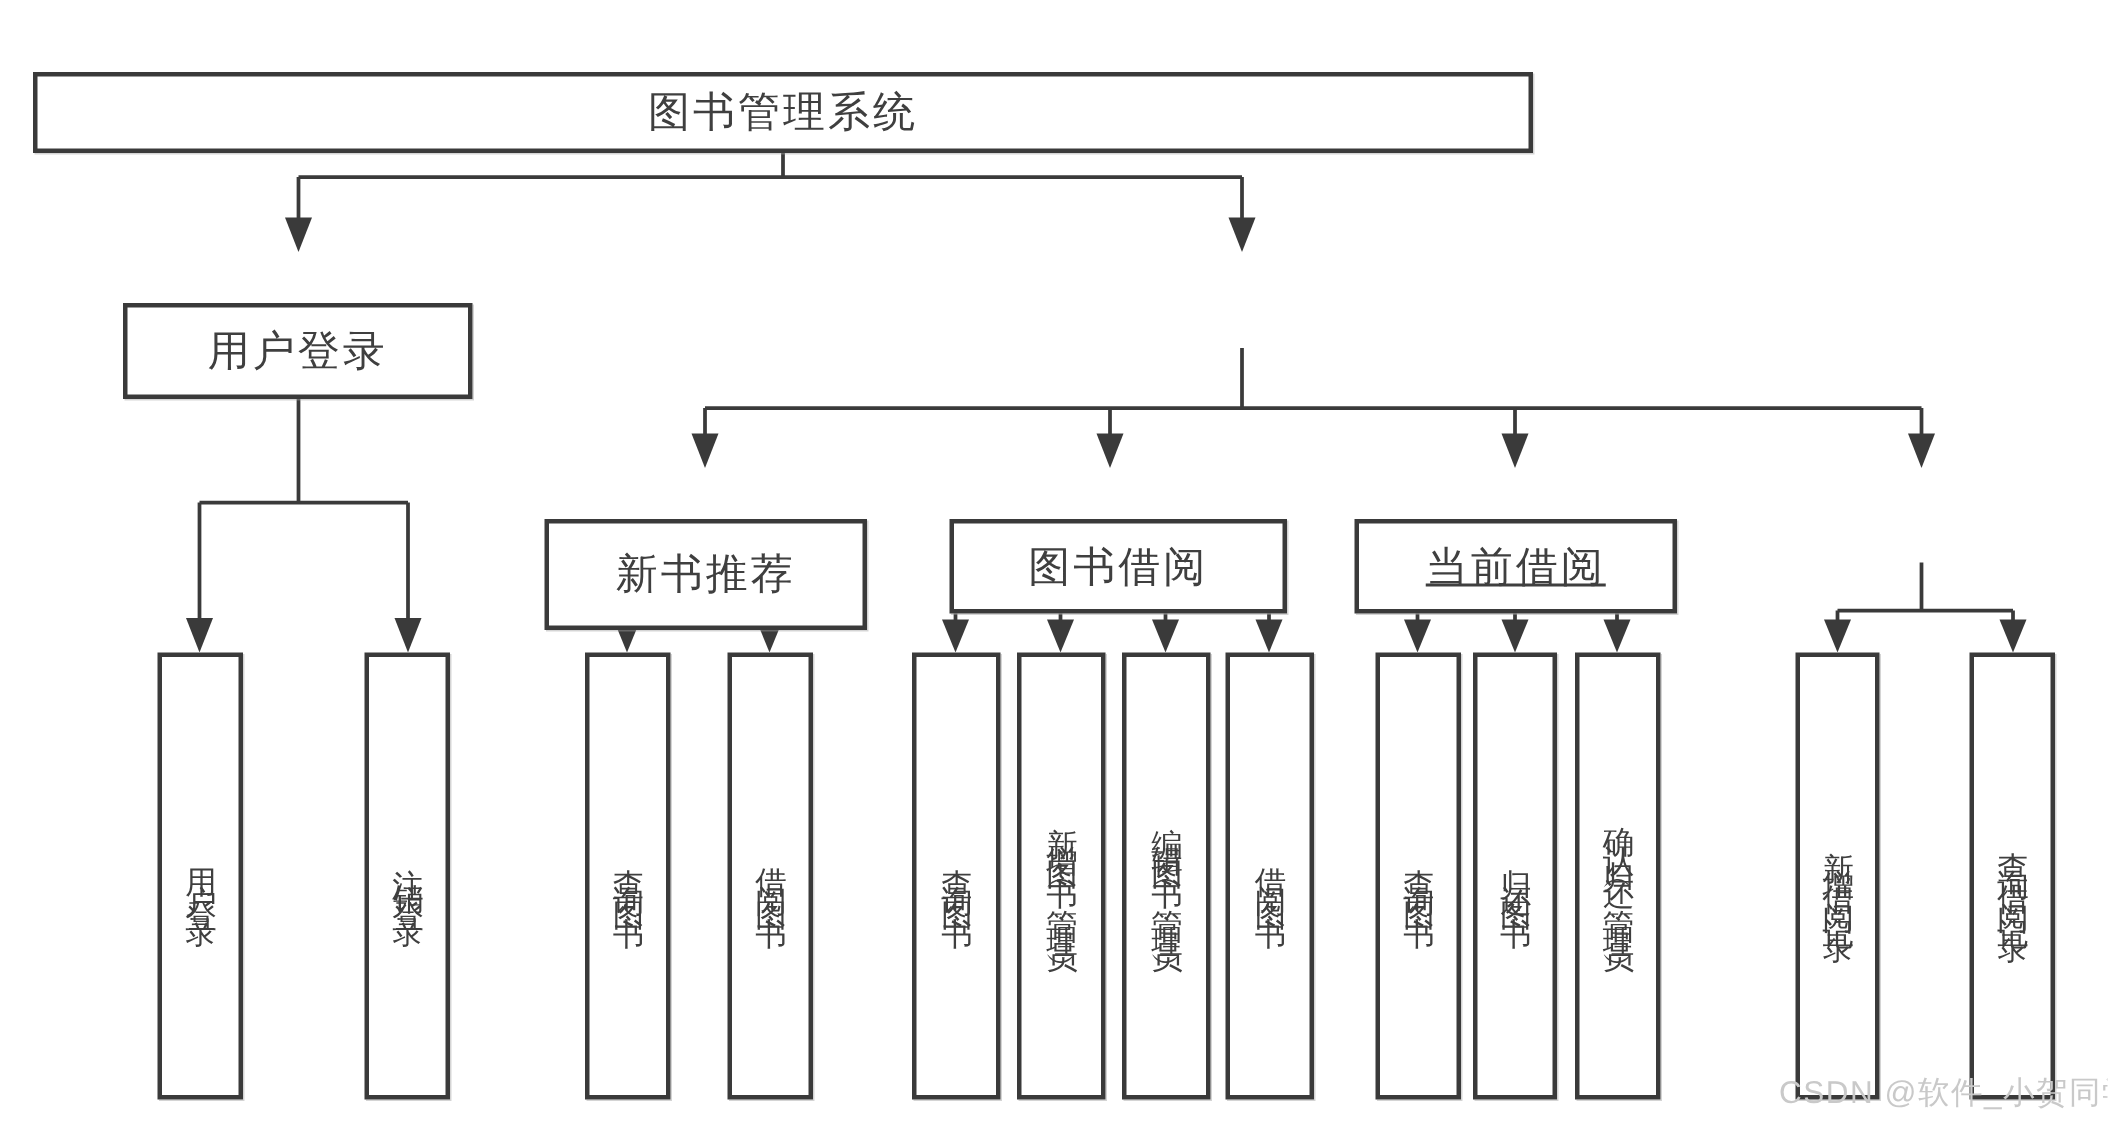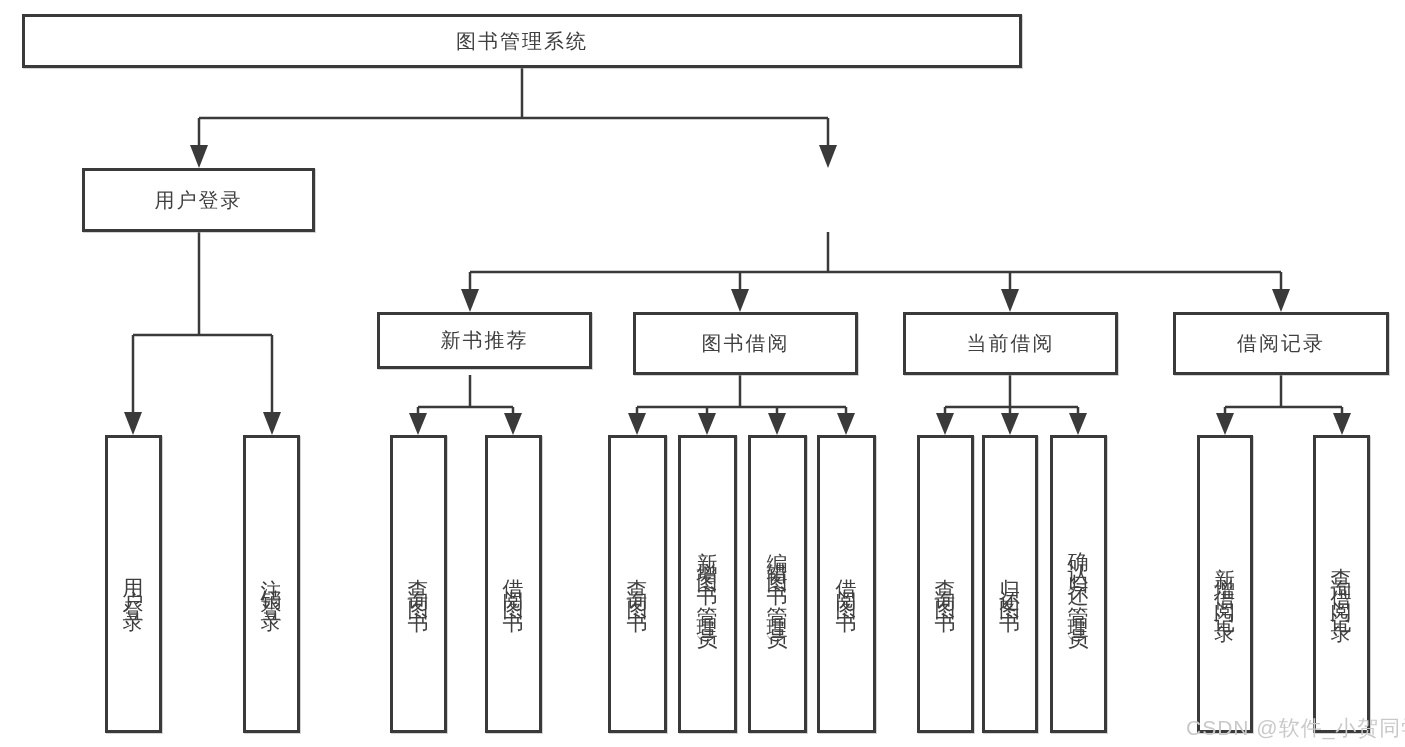--- a/index.html
+++ b/index.html
@@ -21,22 +21,23 @@
   .stage{position:absolute;inset:0;width:1405px;height:747px;}
   svg.connectors{position:absolute;left:0;top:0;z-index:0;pointer-events:none;}
   svg.connectors path{stroke:var(--line);stroke-width:2.5;fill:none;}
   svg.connectors polygon{fill:var(--line);stroke:none;}
   .hbox{
     position:absolute;z-index:1;
     background:var(--box-fill);
     border:3px solid var(--box-border);
     display:flex;align-items:center;justify-content:center;
     color:var(--text);
-    font-size:20px;letter-spacing:2px;
+    font-size:28px;letter-spacing:2px;
     box-shadow:1px 1px 0 rgba(160,160,160,.45);
+    margin-top:34px;
   }
   .vbox{
     position:absolute;z-index:1;top:435px;height:298px;
     background:var(--box-fill);
     border:3px solid var(--box-border);
     display:flex;align-items:center;justify-content:center;
     color:var(--text);
     box-shadow:1px 1px 0 rgba(160,160,160,.45);
   }
   .vbox .vtext{
@@ -121,31 +122,28 @@
   </svg>
 
   <div class="hbox" style="left:22px;top:14px;width:1000px;height:54px;">
     <span>图书管理系统</span>
   </div>
 
   <div class="hbox" style="left:82px;top:168px;width:233px;height:64px;">
     <span>用户登录</span>
   </div>
 
-  <div class="hbox" style="left:377px;top:312px;width:215px;height:57px;font-family:Liberation Mono, monospace;">
+  <div class="hbox" style="left:363px;top:312px;width:215px;height:74px;font-family:Liberation Mono, monospace;">
     <span>新书推荐</span>
   </div>
   <div class="hbox" style="left:633px;top:312px;width:225px;height:63px;">
     <span>图书借阅</span>
   </div>
-  <div class="hbox" style="left:903px;top:312px;width:215px;height:63px;">
+  <div class="hbox" style="left:903px;top:312px;width:215px;height:63px;text-decoration:underline;">
     <span>当前借阅</span>
-  </div>
-  <div class="hbox" style="left:1173px;top:312px;width:216px;height:63px;">
-    <span>借阅记录</span>
   </div>
 
   <div class="vbox" style="left:105px;width:57px;">
     <span class="vtext">用户登录</span>
   </div>
   <div class="vbox" style="left:243px;width:57px;">
     <span class="vtext">注销登录</span>
   </div>
 
   <div class="vbox" style="left:390px;width:57px;">

